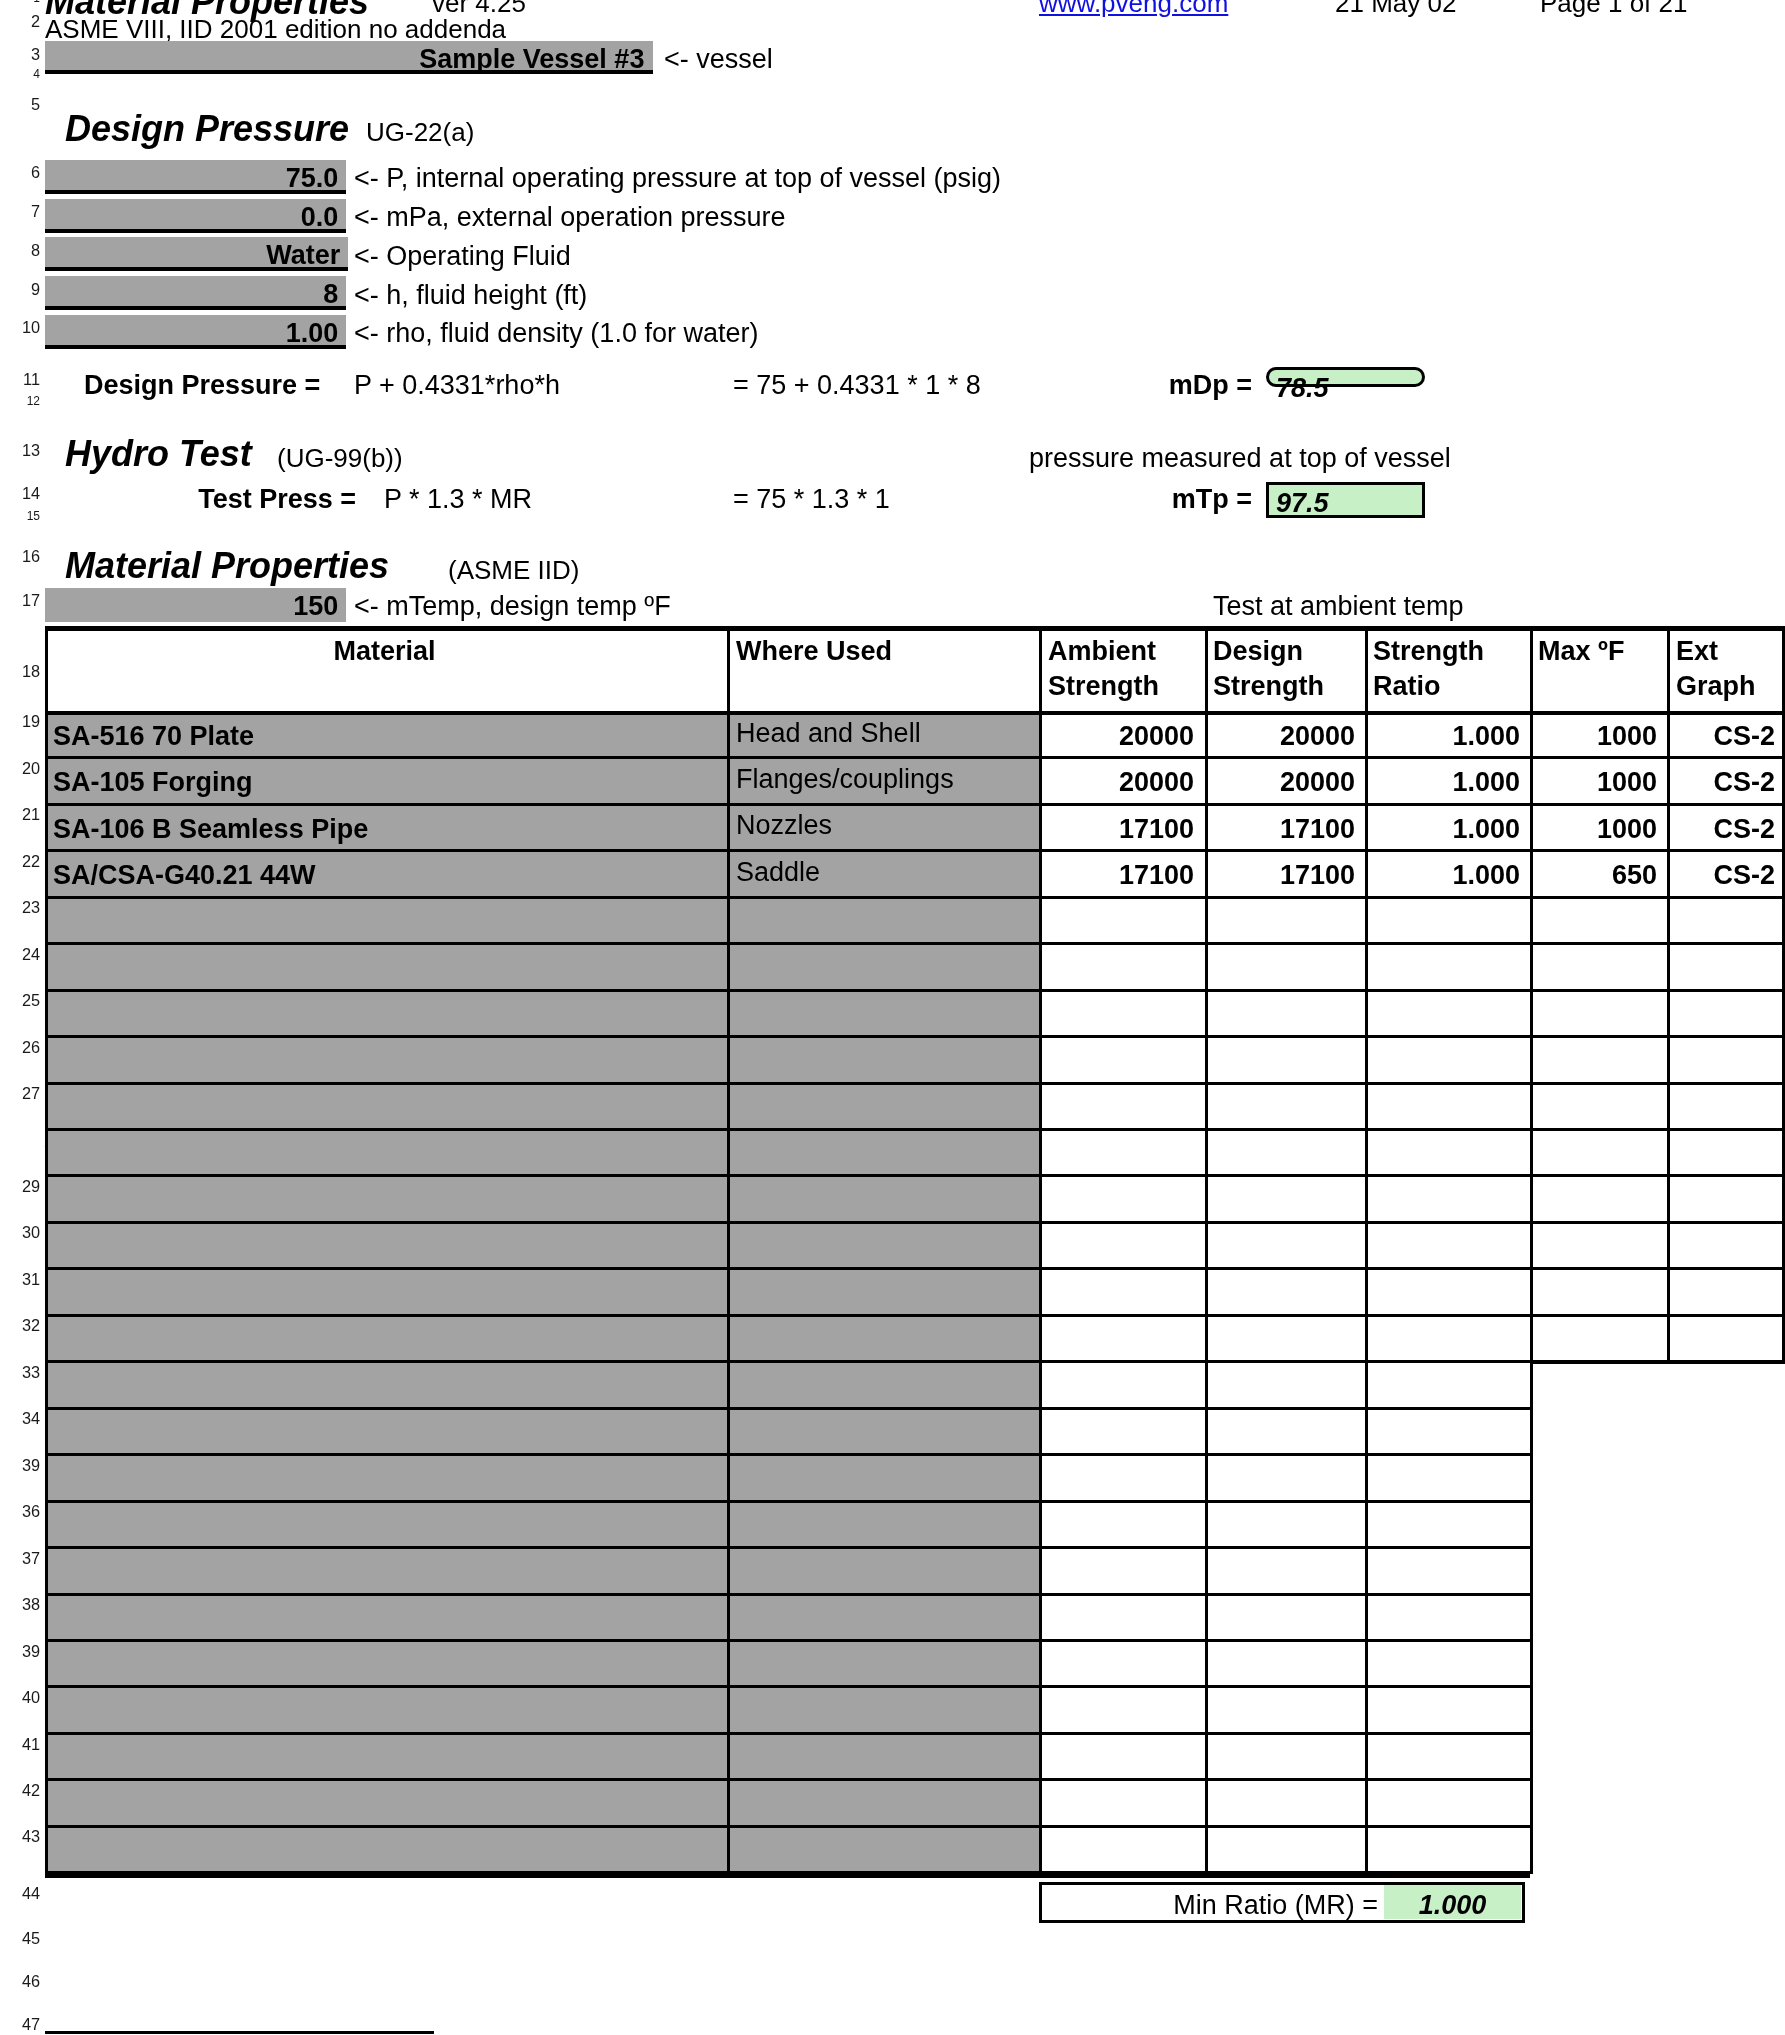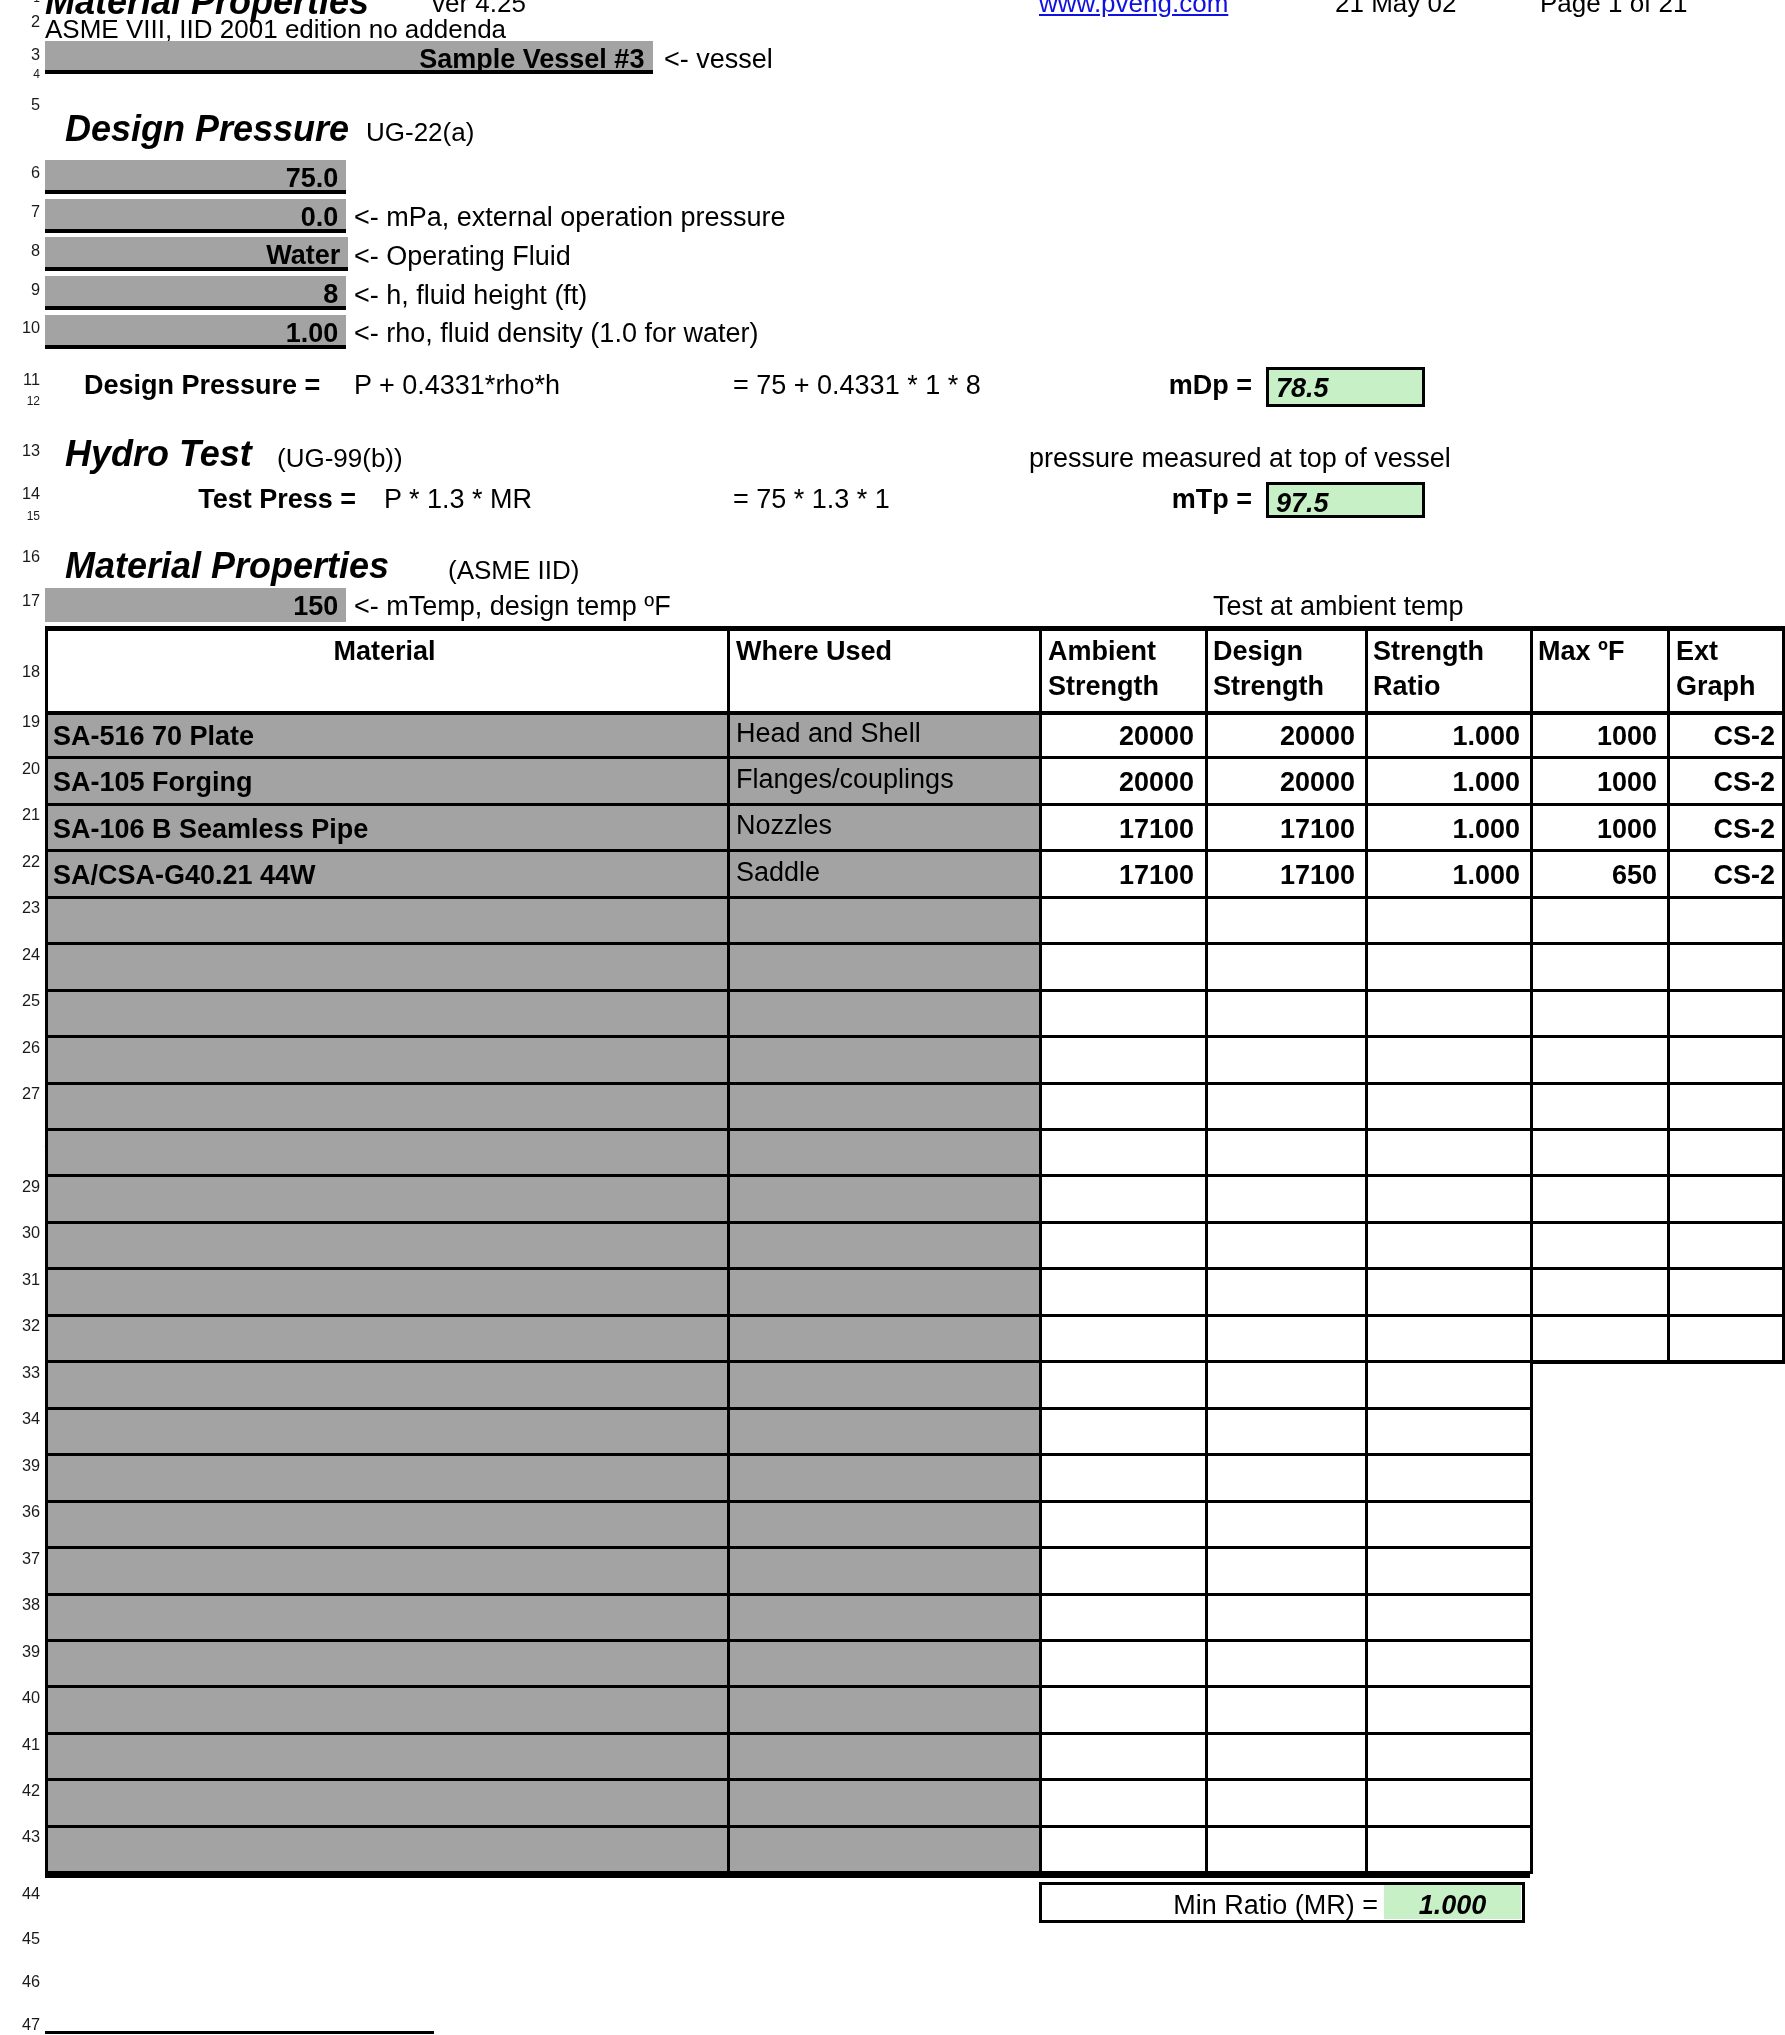--- a/index.html
+++ b/index.html
@@ -124,20 +124,21 @@
     <div class="txt f20 b r" style="right:8.6px; top:2.6px; width:594px;">Sample Vessel #3</div>
   </div>
   <div class="txt f20 l" style="left:664px; top:44px;">&lt;- vessel</div>
 
   <div class="txt hdr l" style="left:65px; top:108px;">Design Pressure</div>
   <div class="txt sub l" style="left:366px; top:117px;">UG-22(a)</div>
 
   <div class="c yellow ul" style="left:45px; top:160px; width:301px; height:34px;">
     <div class="txt f20 b r" style="right:7.7px; top:3.4px; width:288px;">75.0</div>
   </div>
+  <div class="txt f20 l" style="left:354px; top:163px;">&lt;- P, internal operating pressure at top of vessel (psig)</div>
 
   <div class="c yellow ul" style="left:45px; top:199px; width:301px; height:34px;">
     <div class="txt f20 b r" style="right:7.7px; top:3.4px; width:288px;">0.0</div>
   </div>
   <div class="txt f20 l" style="left:354px; top:202px;">&lt;- mPa, external operation pressure</div>
 
   <div class="c yellow ul" style="left:45px; top:237px; width:303px; height:34px;">
     <div class="txt f20 b r" style="right:7.7px; top:3.4px; width:288px;">Water</div>
   </div>
   <div class="txt f20 l" style="left:354px; top:241px;">&lt;- Operating Fluid</div>
@@ -149,21 +150,21 @@
 
   <div class="c yellow ul" style="left:45px; top:315px; width:301px; height:34px;">
     <div class="txt f20 b r" style="right:7.7px; top:3.4px; width:288px;">1.00</div>
   </div>
   <div class="txt f20 l" style="left:354px; top:318px;">&lt;- rho, fluid density (1.0 for water)</div>
 
   <div class="txt f20 b l" style="left:84px; top:370px;">Design Pressure =</div>
   <div class="txt f20 l" style="left:354px; top:370px;">P + 0.4331*rho*h</div>
   <div class="txt f20 l" style="left:733px; top:370px;">= 75 + 0.4331 * 1 * 8</div>
   <div class="txt f20 b r" style="left:1101px; top:370px; width:151px;">mDp =</div>
-  <div class="c green bx" style="left:1266px; top:367px; width:159px; height:40px;">
+  <div class="c green bx" style="left:1266px; top:367px; width:159px; height:20px;border-radius:15px;">
     <div class="txt f20 b i l" style="left:6.9px; top:2.6px;">78.5</div>
   </div>
 
   <div class="txt hdr l" style="left:65px; top:433px;">Hydro Test</div>
   <div class="txt sub l" style="left:277px; top:443px;">(UG-99(b))</div>
   <div class="txt f20 l" style="left:1029px; top:443px;">pressure measured at top of vessel</div>
 
   <div class="txt f20 b r" style="left:84px; top:484px; width:272px;">Test Press =</div>
   <div class="txt f20 l" style="left:384px; top:484px;">P * 1.3 * MR</div>
   <div class="txt f20 l" style="left:733px; top:484px;">= 75 * 1.3 * 1</div>

